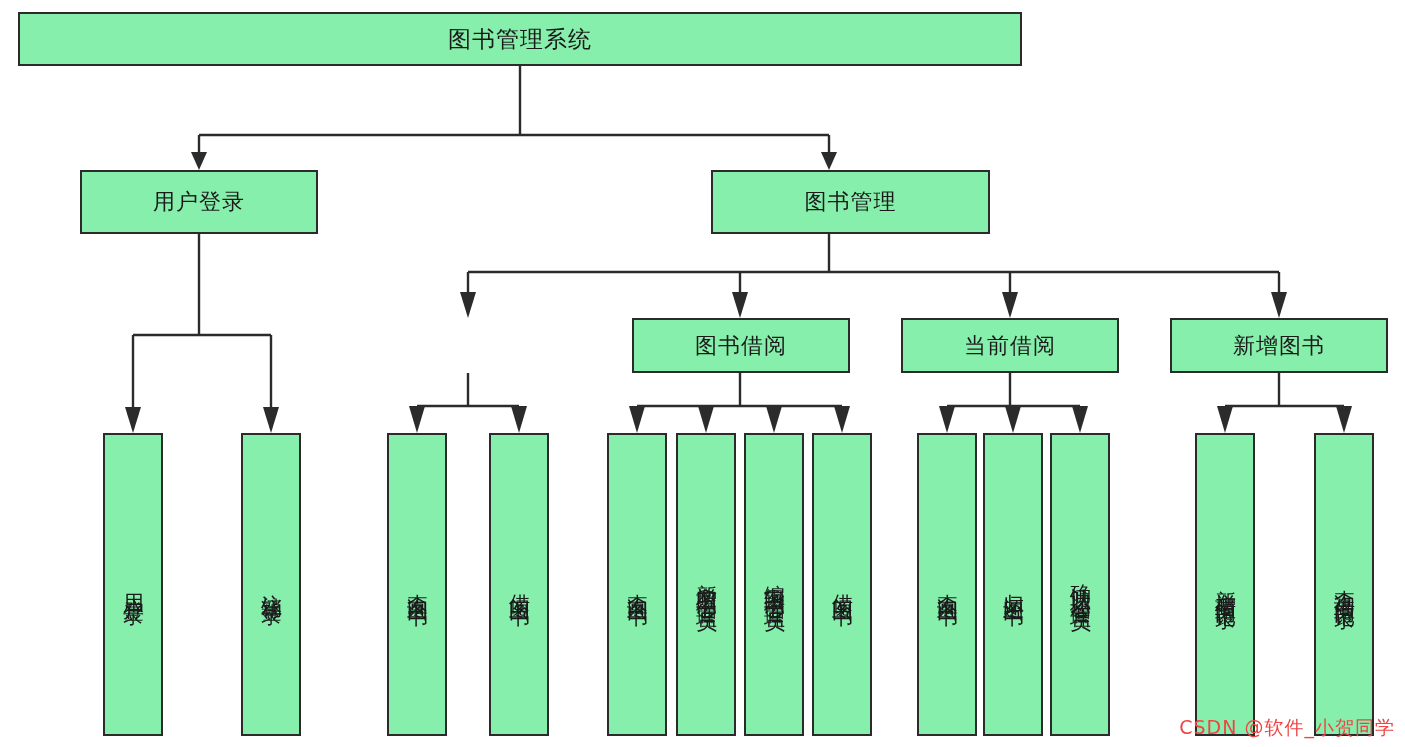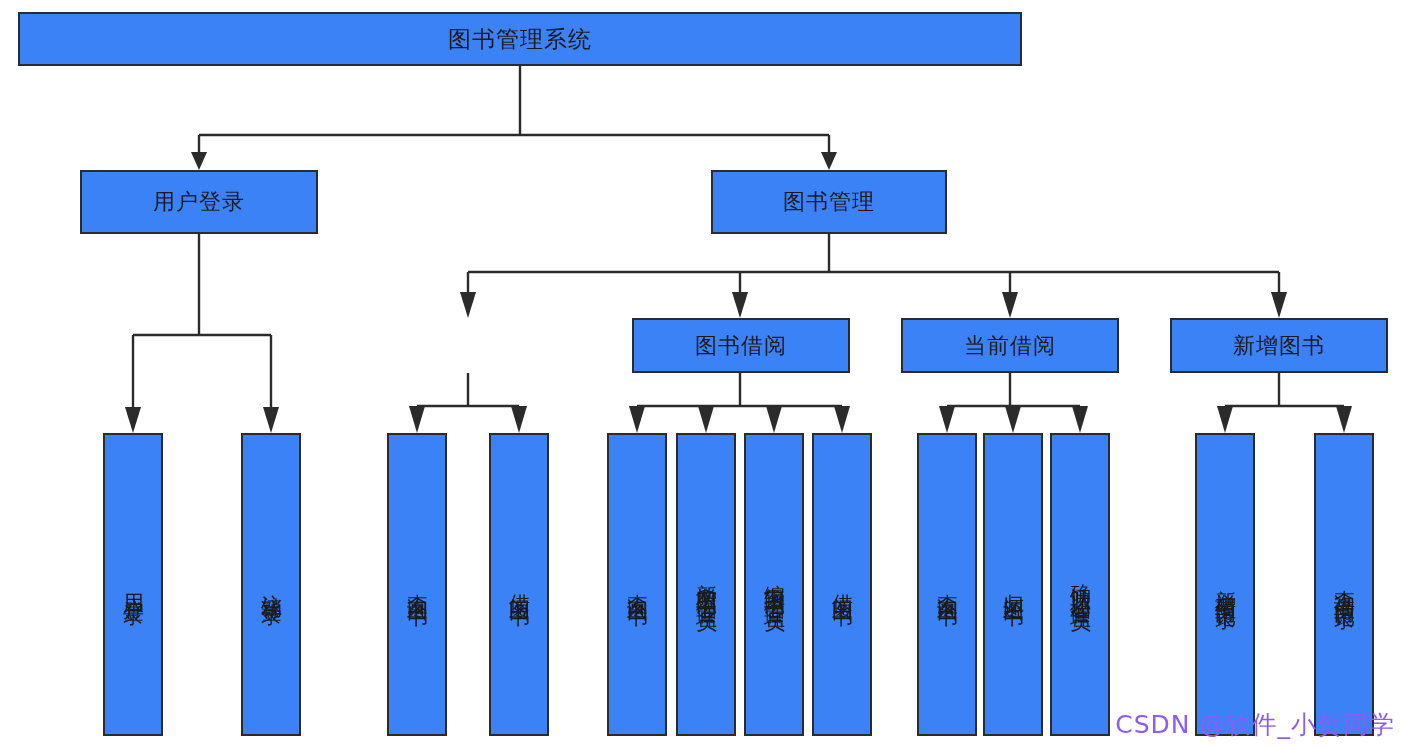--- a/index.html
+++ b/index.html
@@ -12,21 +12,21 @@
     width:1405px;
     height:747px;
     background:#ffffff;
     overflow:hidden;
   }
   
   .node{
     position:absolute;
     box-sizing:border-box;
     border:2px solid #2b2b2b;
-    background:#3b82f6;
+    background:#86efac;
     display:flex;
     align-items:center;
     justify-content:center;
     color:#1a1a1a;
   }
   .node.h-label{
     font-size:22px;
     letter-spacing:1px;
     line-height:1;
   }
@@ -58,22 +58,22 @@
     stroke:#2b2b2b;
     stroke-width:2.4;
     fill:none;
   }
   .arrow-head{fill:#2b2b2b;stroke:none;}
   
   .watermark{
     position:absolute;
     right:10px;
     bottom:6px;
-    font-size:25px;
-    color:#8b5cf6;
+    font-size:19px;
+    color:#ef4444;
     letter-spacing:1px;
     white-space:nowrap;
     user-select:none;
   }
 </style>
 </head>
 <body>
 
 <div id="canvas">
 
@@ -131,21 +131,21 @@
     <polygon class="arrow-head" points="1336,406 1352,406 1344,433"></polygon>
   </svg>
 
   <div class="node h-label root" style="left:18px;top:12px;width:1004px;height:54px;">
     <span>图书管理系统</span>
   </div>
 
   <div class="node h-label" style="left:80px;top:170px;width:238px;height:64px;">
     <span>用户登录</span>
   </div>
-  <div class="node h-label" style="left:711px;top:170px;width:236px;height:64px;">
+  <div class="node h-label" style="left:711px;top:170px;width:279px;height:64px;">
     <span>图书管理</span>
   </div>
 
   <div class="node h-label" style="left:901px;top:318px;width:218px;height:55px;">
     <span>当前借阅</span>
   </div>
   <div class="node h-label" style="left:632px;top:318px;width:218px;height:55px;">
     <span>图书借阅</span>
   </div>
   <div class="node h-label" style="left:1170px;top:318px;width:218px;height:55px;">

